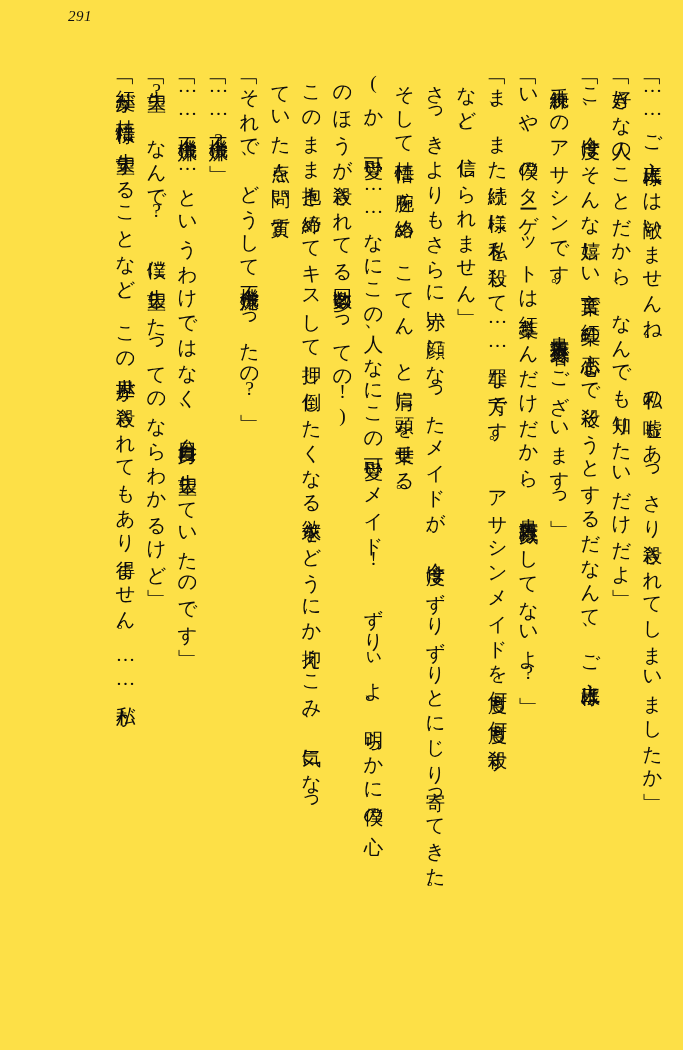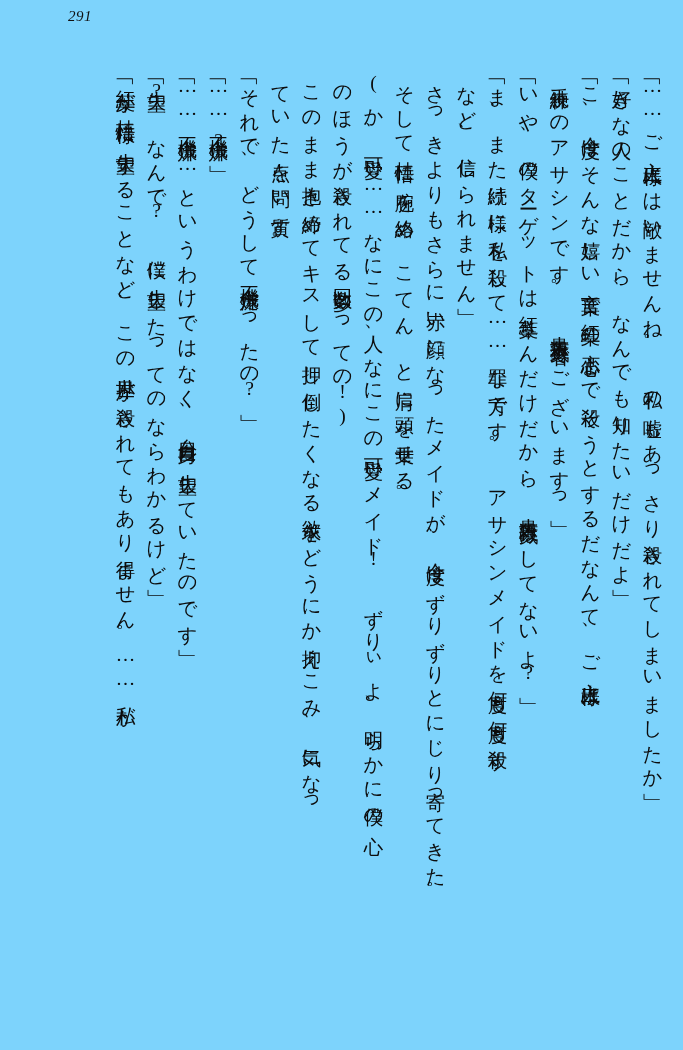--- a/index.html
+++ b/index.html
@@ -14,21 +14,21 @@
     color: #000000;
     overflow: hidden;
     position: relative;
   }
   .page {
     position: absolute;
     left: 0;
     top: 0;
     width: 683px;
     height: 1050px;
-    background: #7dd3fc;
+    background: #fde047;
   }
   .page-number {
     position: absolute;
     left: 68px;
     top: 8px;
     font-size: 15px;
     font-style: italic;
     font-family: "Liberation Serif", "DejaVu Serif", serif;
     letter-spacing: 0.5px;
     color: #111;

